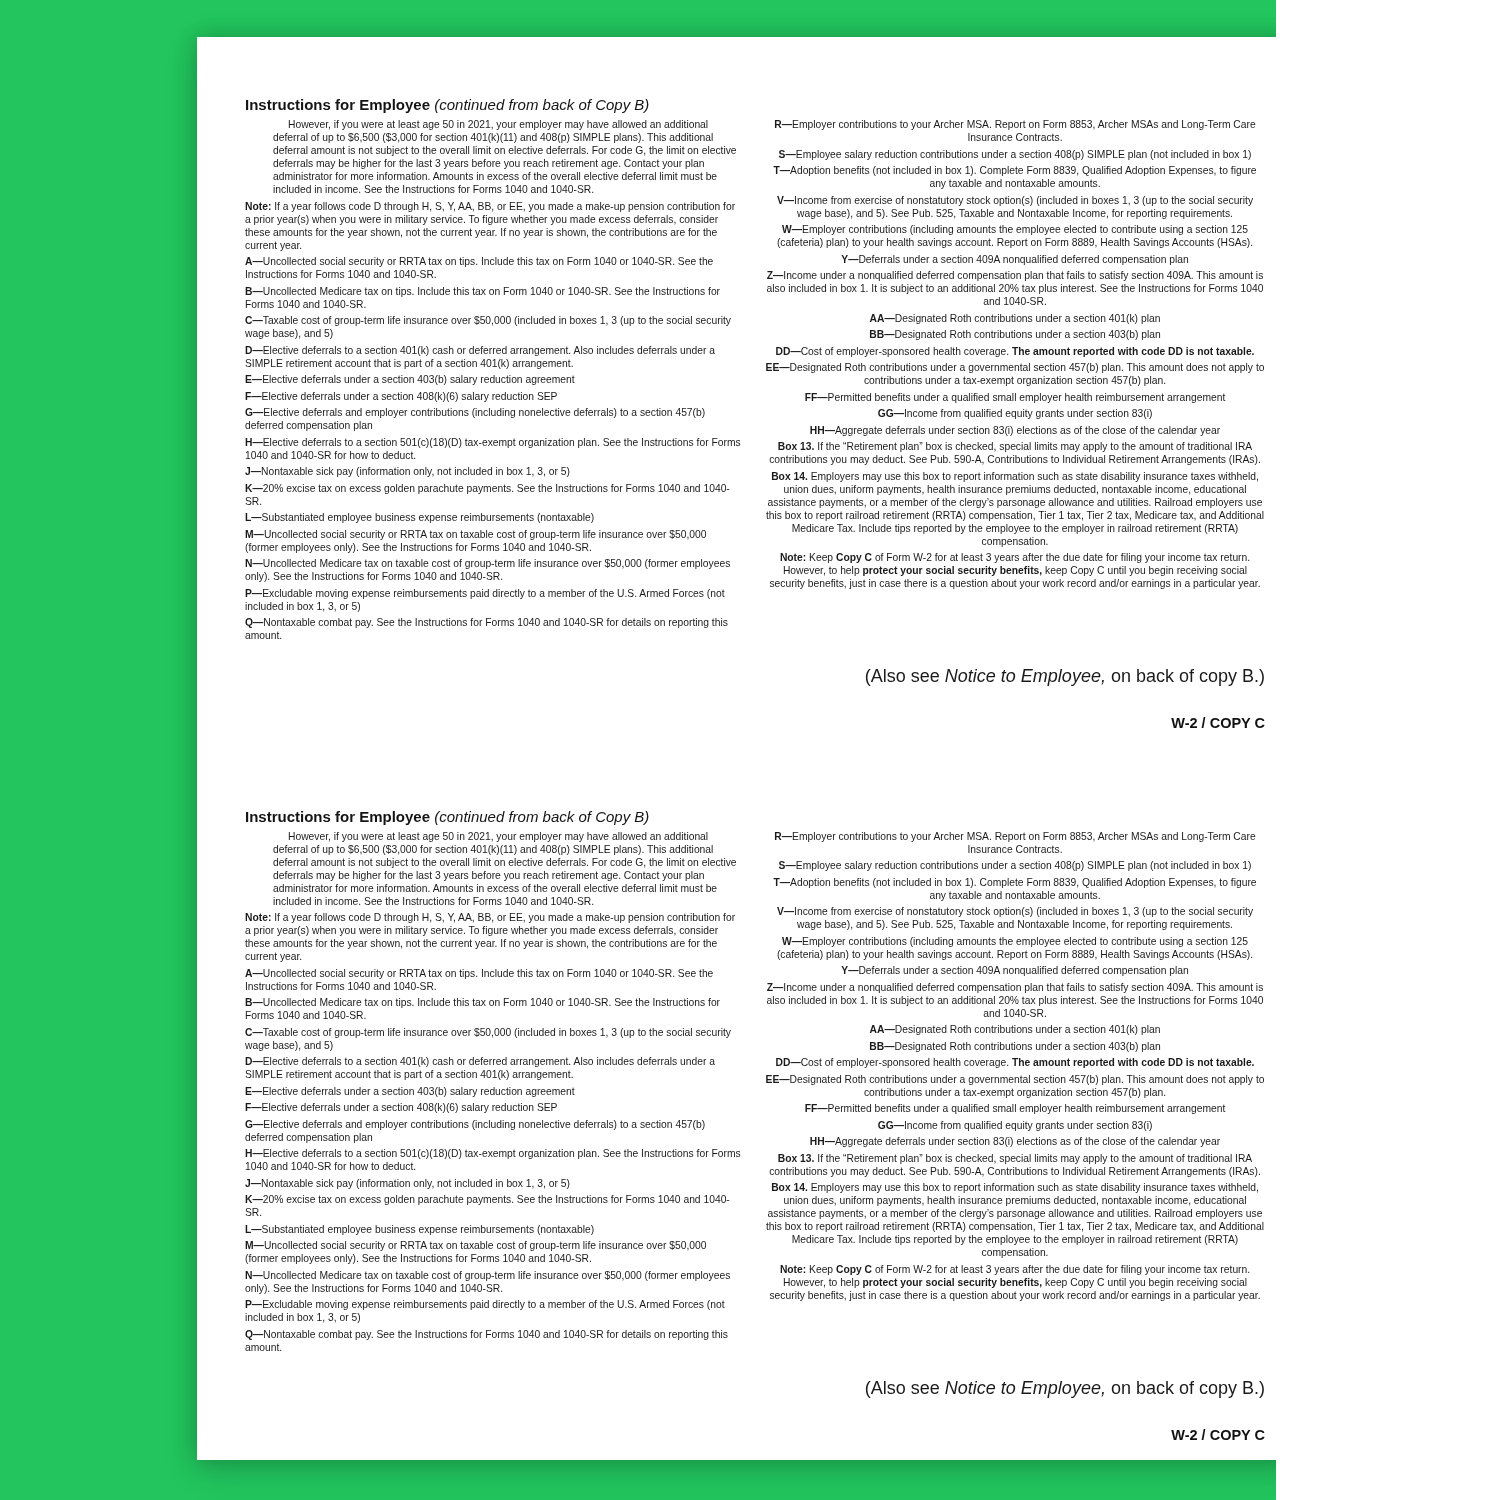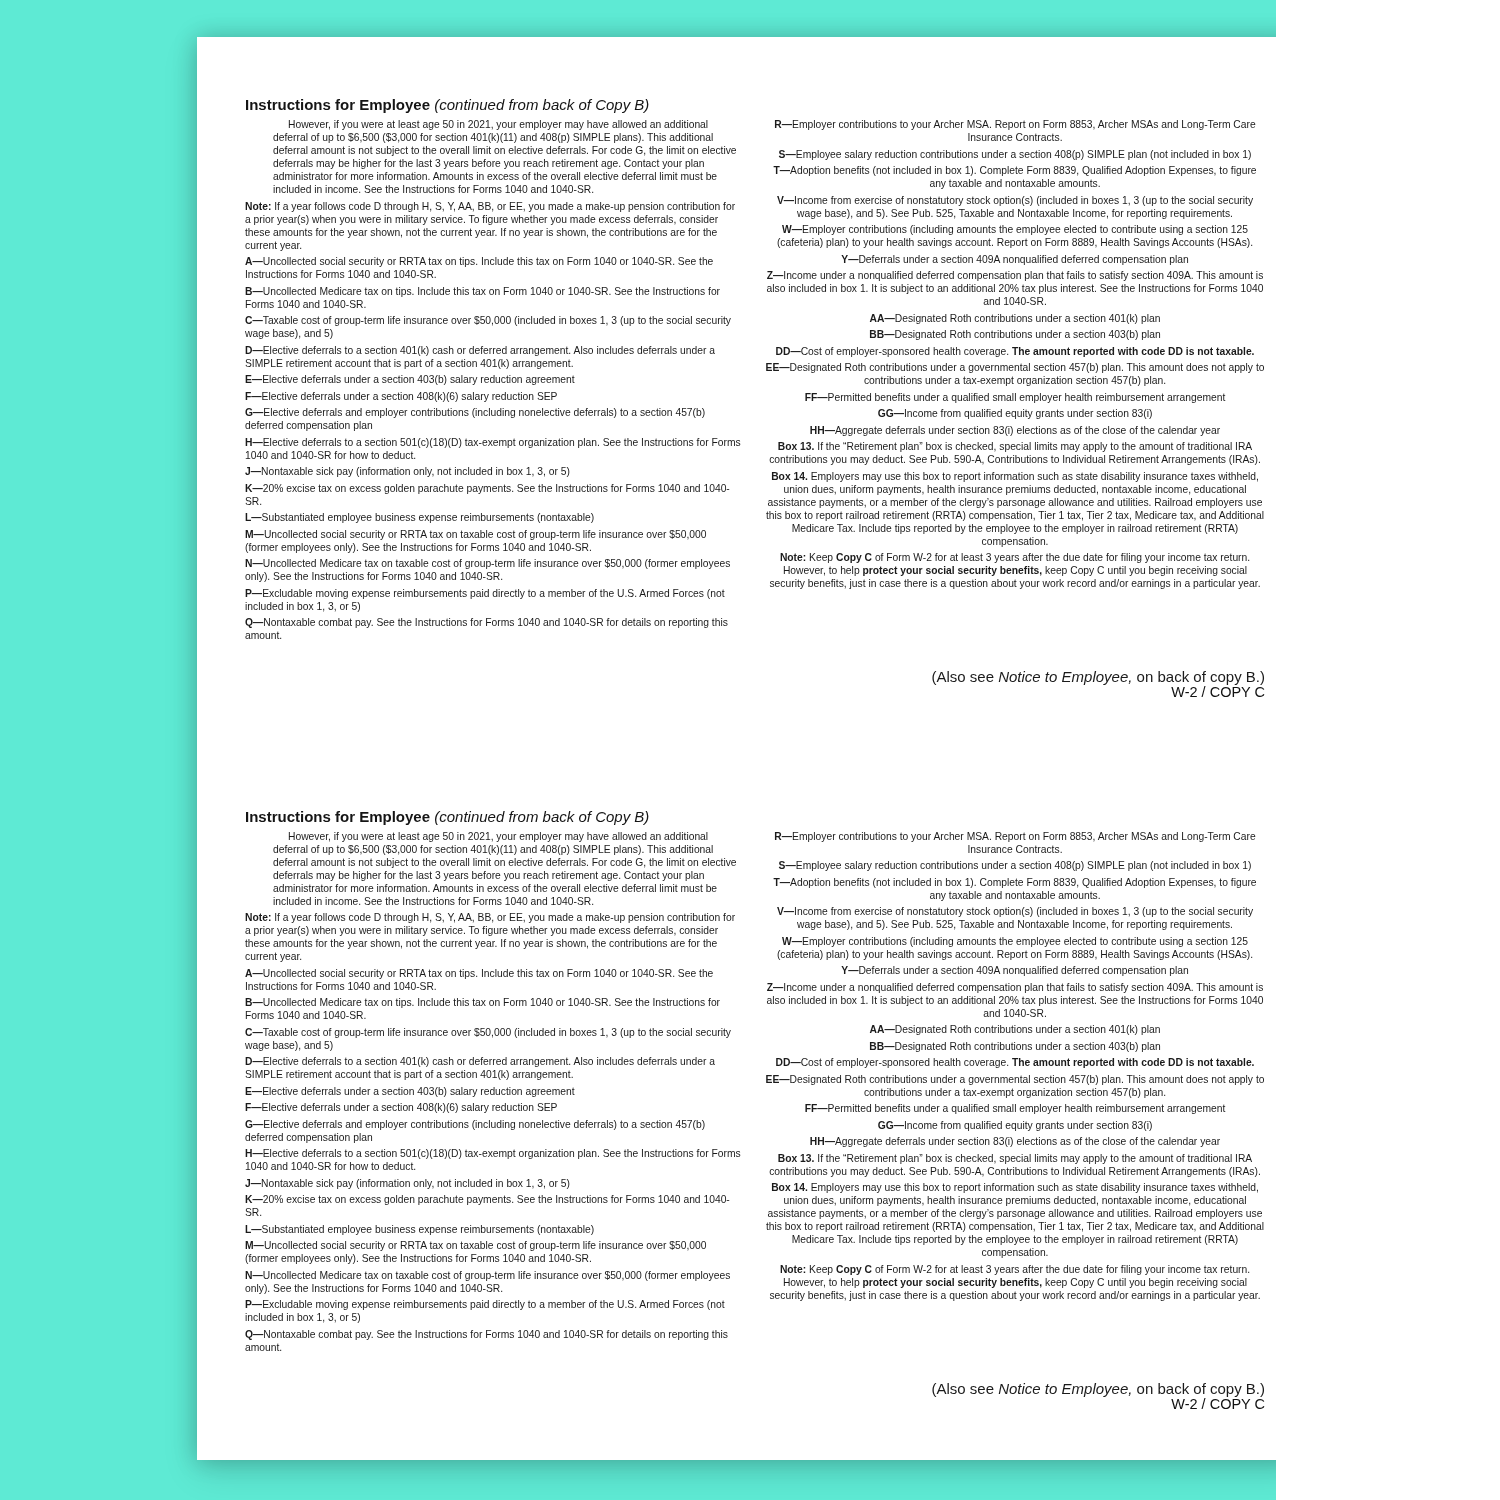--- a/index.html
+++ b/index.html
@@ -5,21 +5,21 @@
   html, body {
     margin: 0;
     padding: 0;
     background: #ffffff;
     font-family: "Liberation Sans", sans-serif;
   }
   .canvas {
     position: relative;
     width: 1276px;
     height: 1500px;
-    background: #5eead4;
+    background: #22c55e;
     overflow: hidden;
   }
   .sheet {
     position: absolute;
     left: 197px;
     top: 37px;
     width: 1104px;
     height: 1423px;
     background: #ffffff;
     box-shadow: 0 0 22px rgba(0,0,0,0.22), 0 12px 34px rgba(0,0,0,0.12);
@@ -54,29 +54,29 @@
   .para.indent { text-indent: 15px; margin-left: 28px; }
   .b { font-weight: 700; }
   .i { font-style: italic; }
   .half-footer {
     position: absolute;
     top: 632px;
     right: 36px;
     text-align: right;
   }
   .also-see {
-    font-size: 15px;
+    font-size: 18px;
     line-height: 15px;
     color: #1b1b1b;
   }
   .copy-label {
     font-size: 14.5px;
     line-height: 16px;
-    font-weight: 400;
-    margin-top: 0;
+    font-weight: 700;
+    margin-top: 31px;
     color: #111111;
   }
 </style>
 </head>
 <body>
 
 <div class="canvas">
   <div class="sheet" id="sheet">
   <section class="half">
     <h1 class="half-title">

